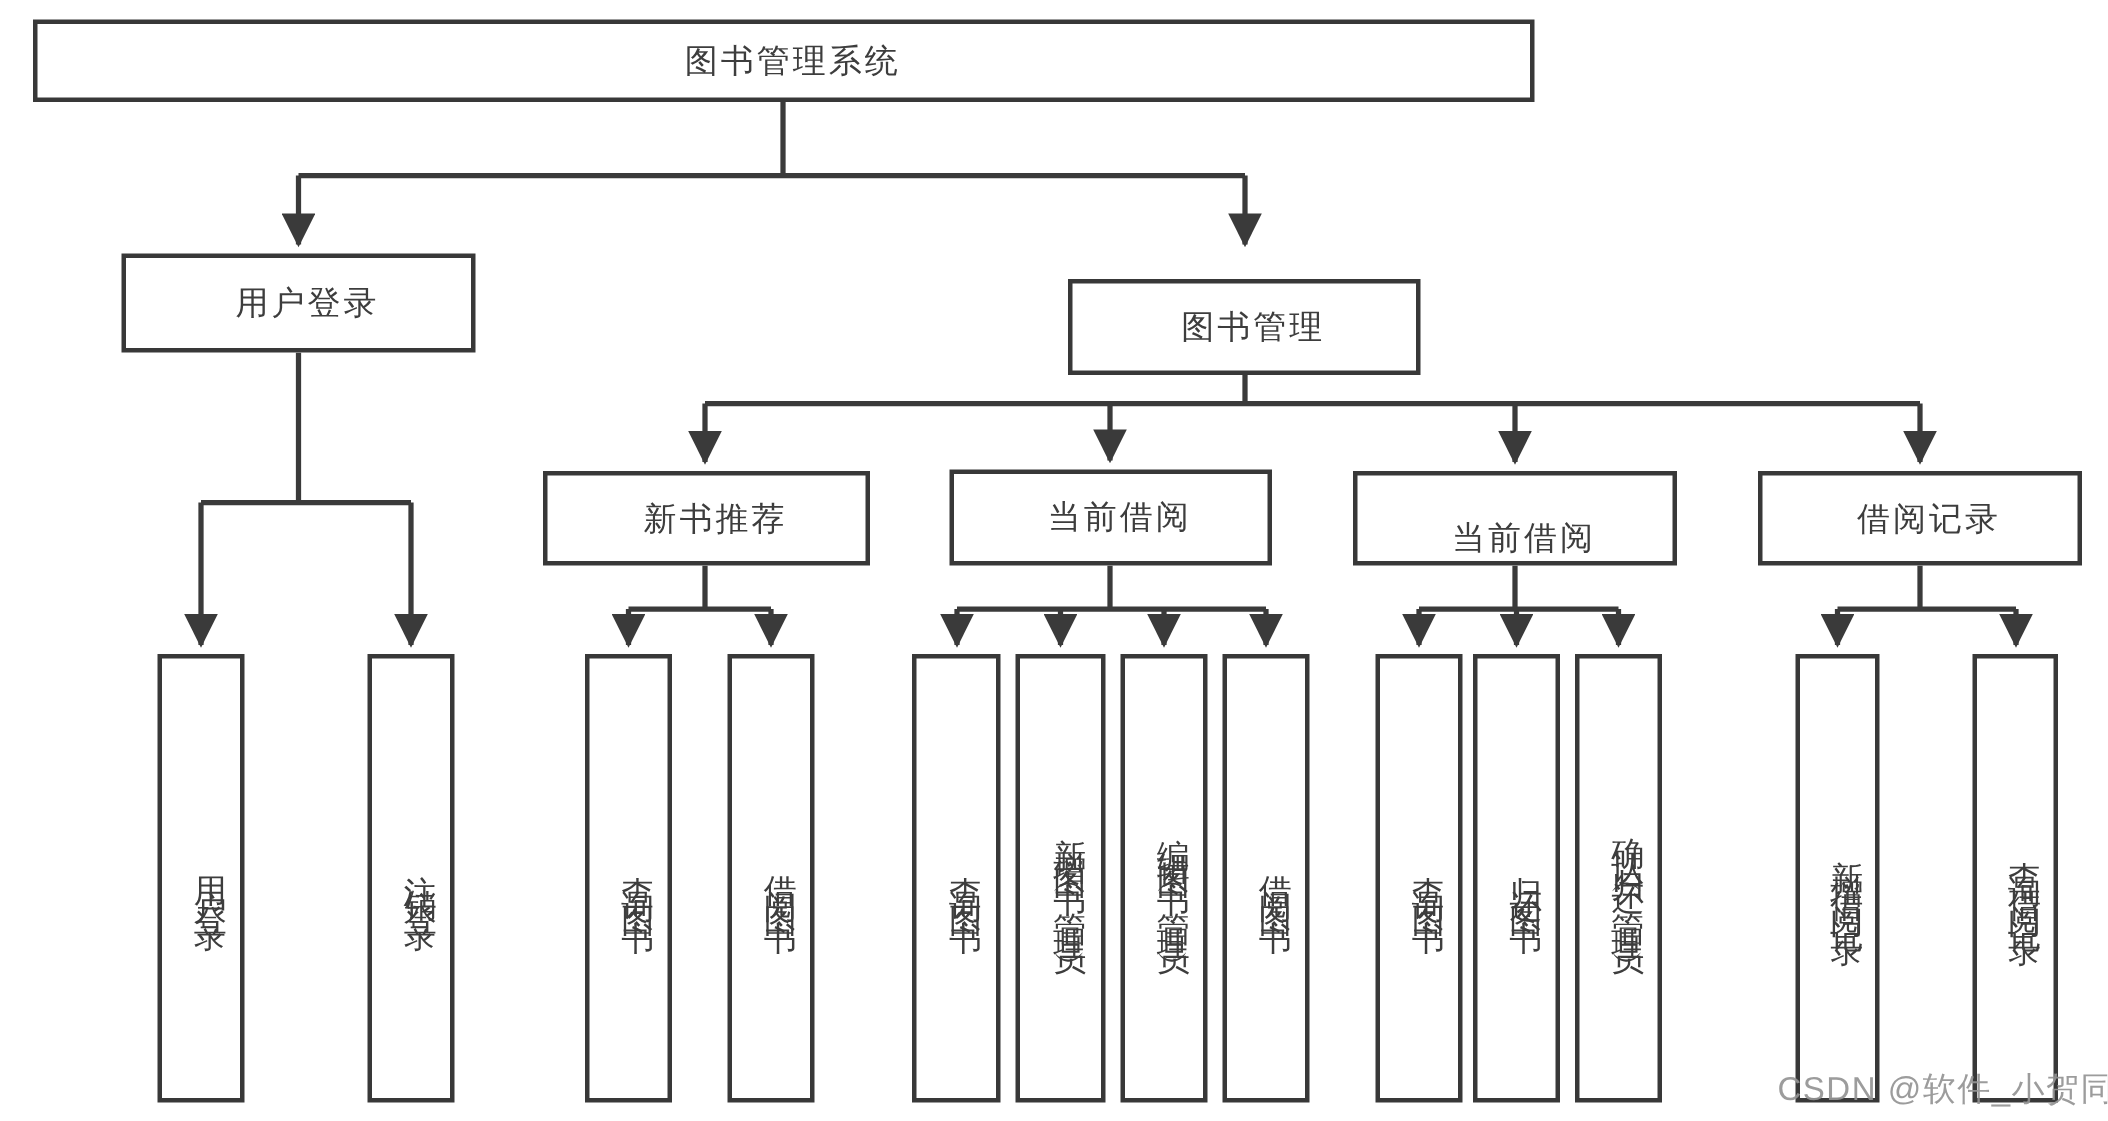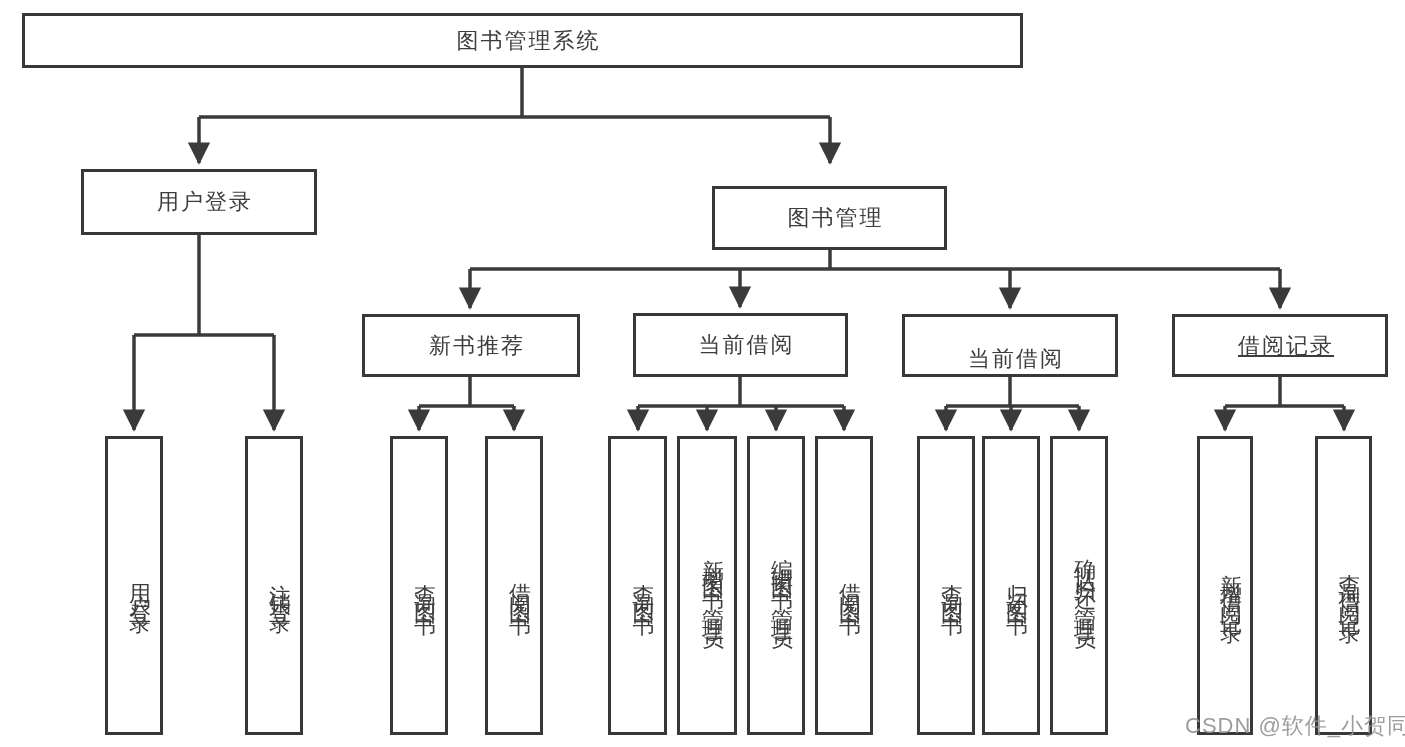--- a/index.html
+++ b/index.html
@@ -46,21 +46,21 @@
     line-height: 1.1;
     white-space: nowrap;
   }
   
   #root-node      { left: 22px;   top: 13px;  width: 1001px; height: 55px; }
   #user-login     { left: 81px;   top: 169px; width: 236px;  height: 66px; }
   #book-mgmt      { left: 712px;  top: 186px; width: 235px;  height: 64px; }
   #sec-newbook    { left: 362px;  top: 314px; width: 218px;  height: 63px; font-family: Liberation Mono, monospace; }
   #sec-borrow     { left: 633px;  top: 313px; width: 215px;  height: 64px; }
   #sec-current    { left: 902px;  top: 314px; width: 216px;  height: 63px; align-items: flex-end; }
-  #sec-records    { left: 1172px; top: 314px; width: 216px;  height: 63px; text-decoration: underline; }
+  #sec-records    { left: 1172px; top: 314px; width: 216px;  height: 63px; }
   
   .leaf { top: 436px; height: 299px; width: 58px; }
   #leaf-ul-0 { left: 105px; }
   #leaf-ul-1 { left: 245px; }
   #leaf-nb-0 { left: 390px; }
   #leaf-nb-1 { left: 485px; }
   #leaf-bb-0 { left: 608px; width: 59px; }
   #leaf-bb-1 { left: 677px; width: 60px; }
   #leaf-bb-2 { left: 747px; }
   #leaf-bb-3 { left: 815px; }

